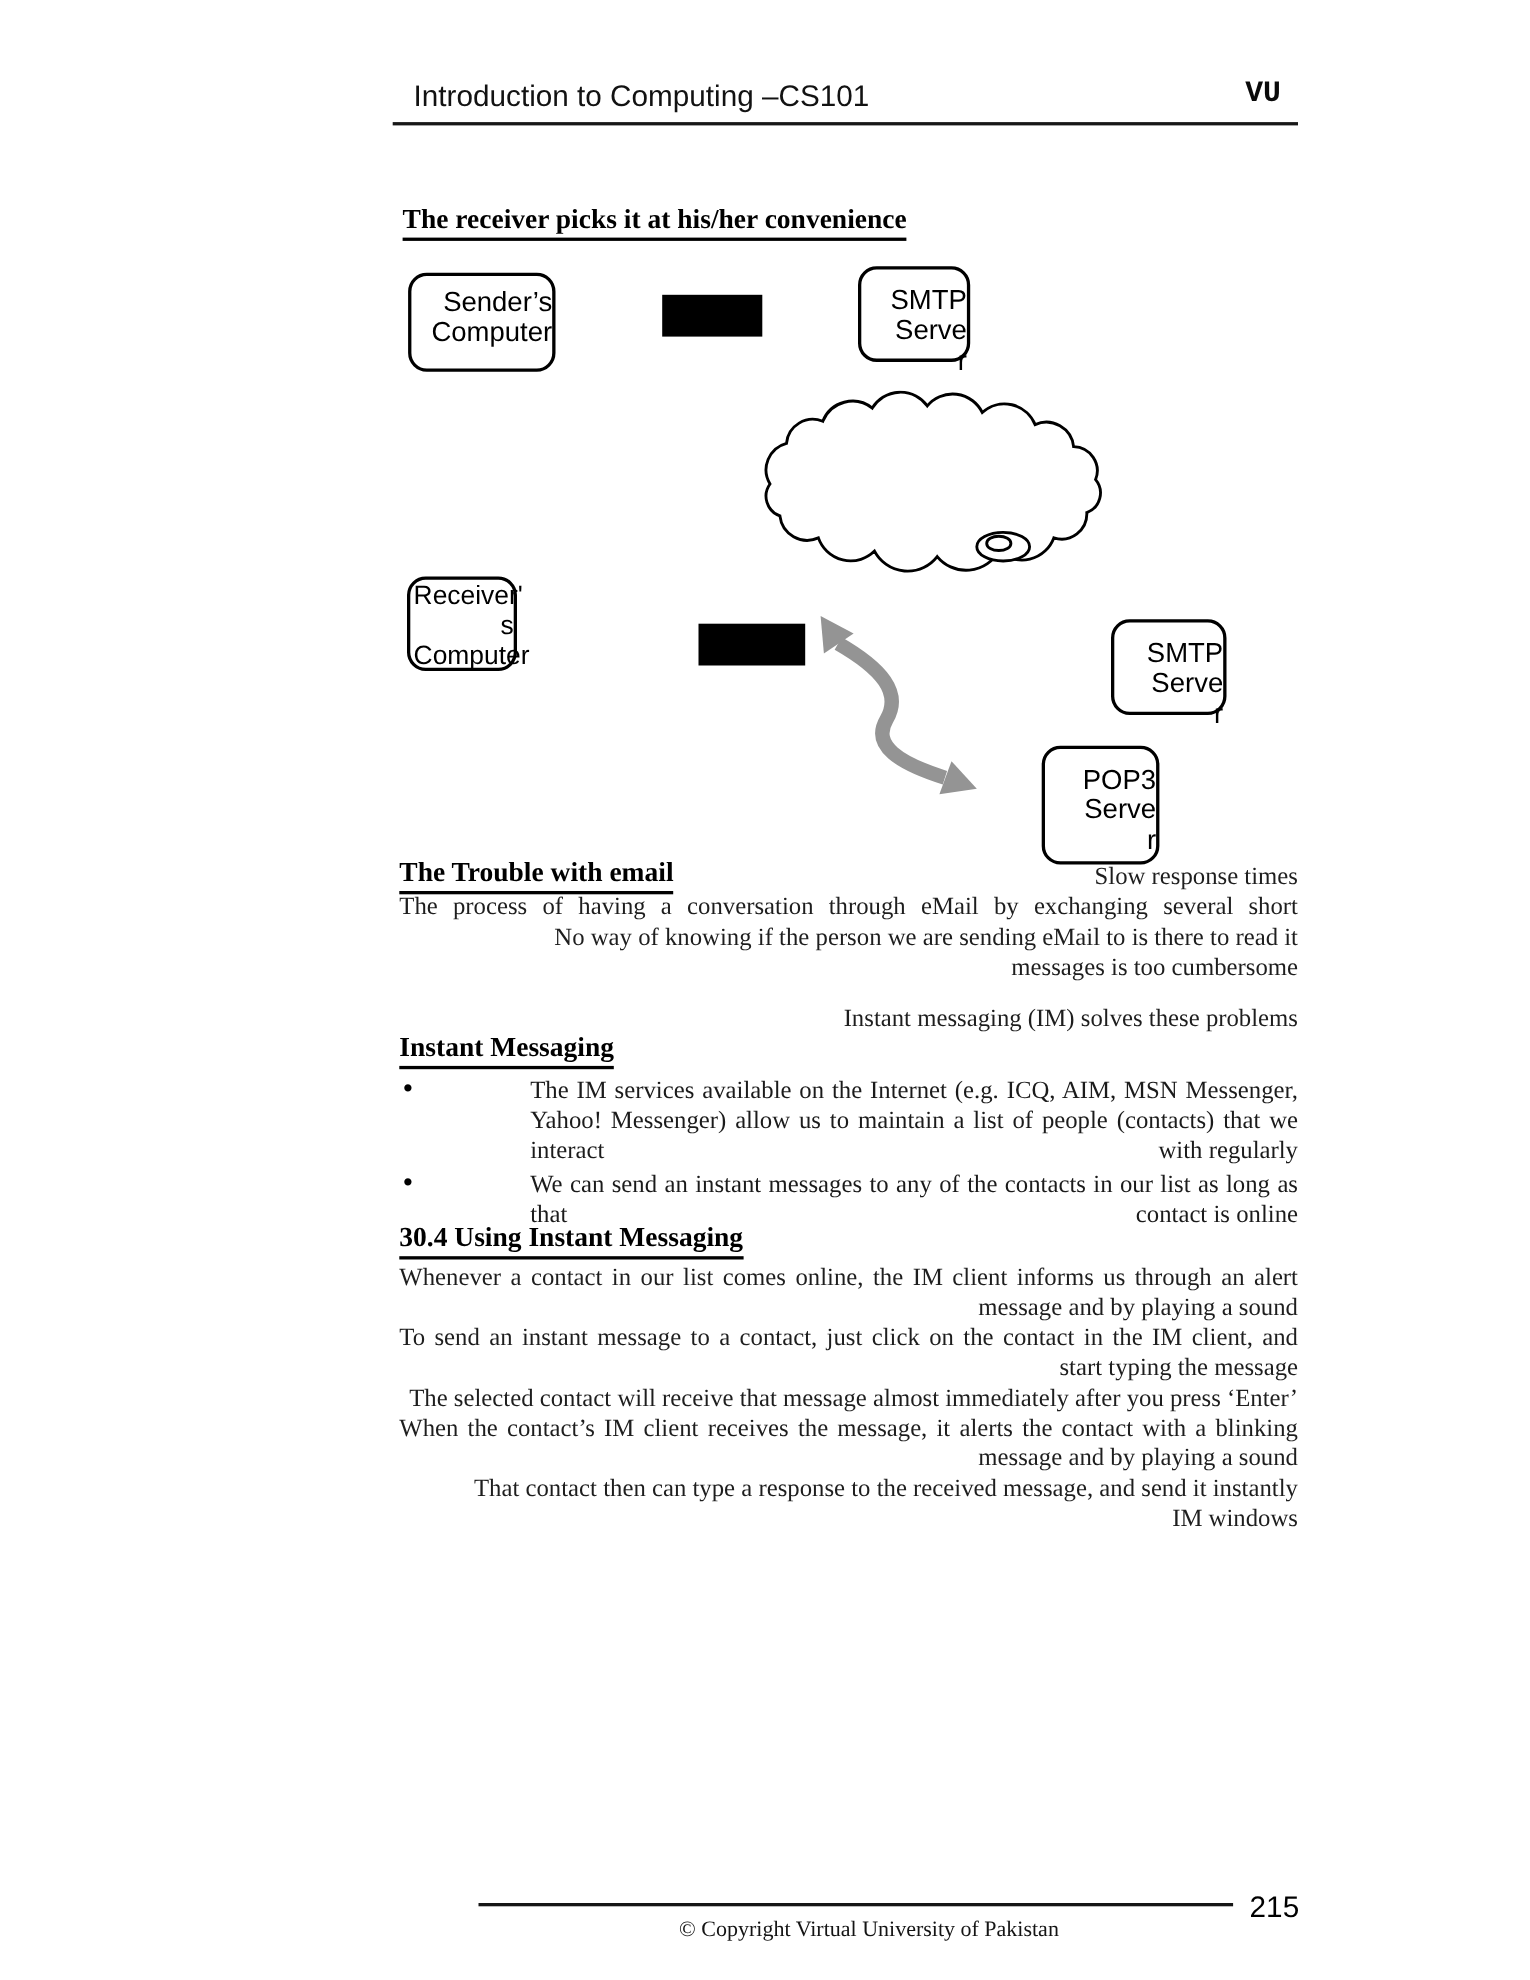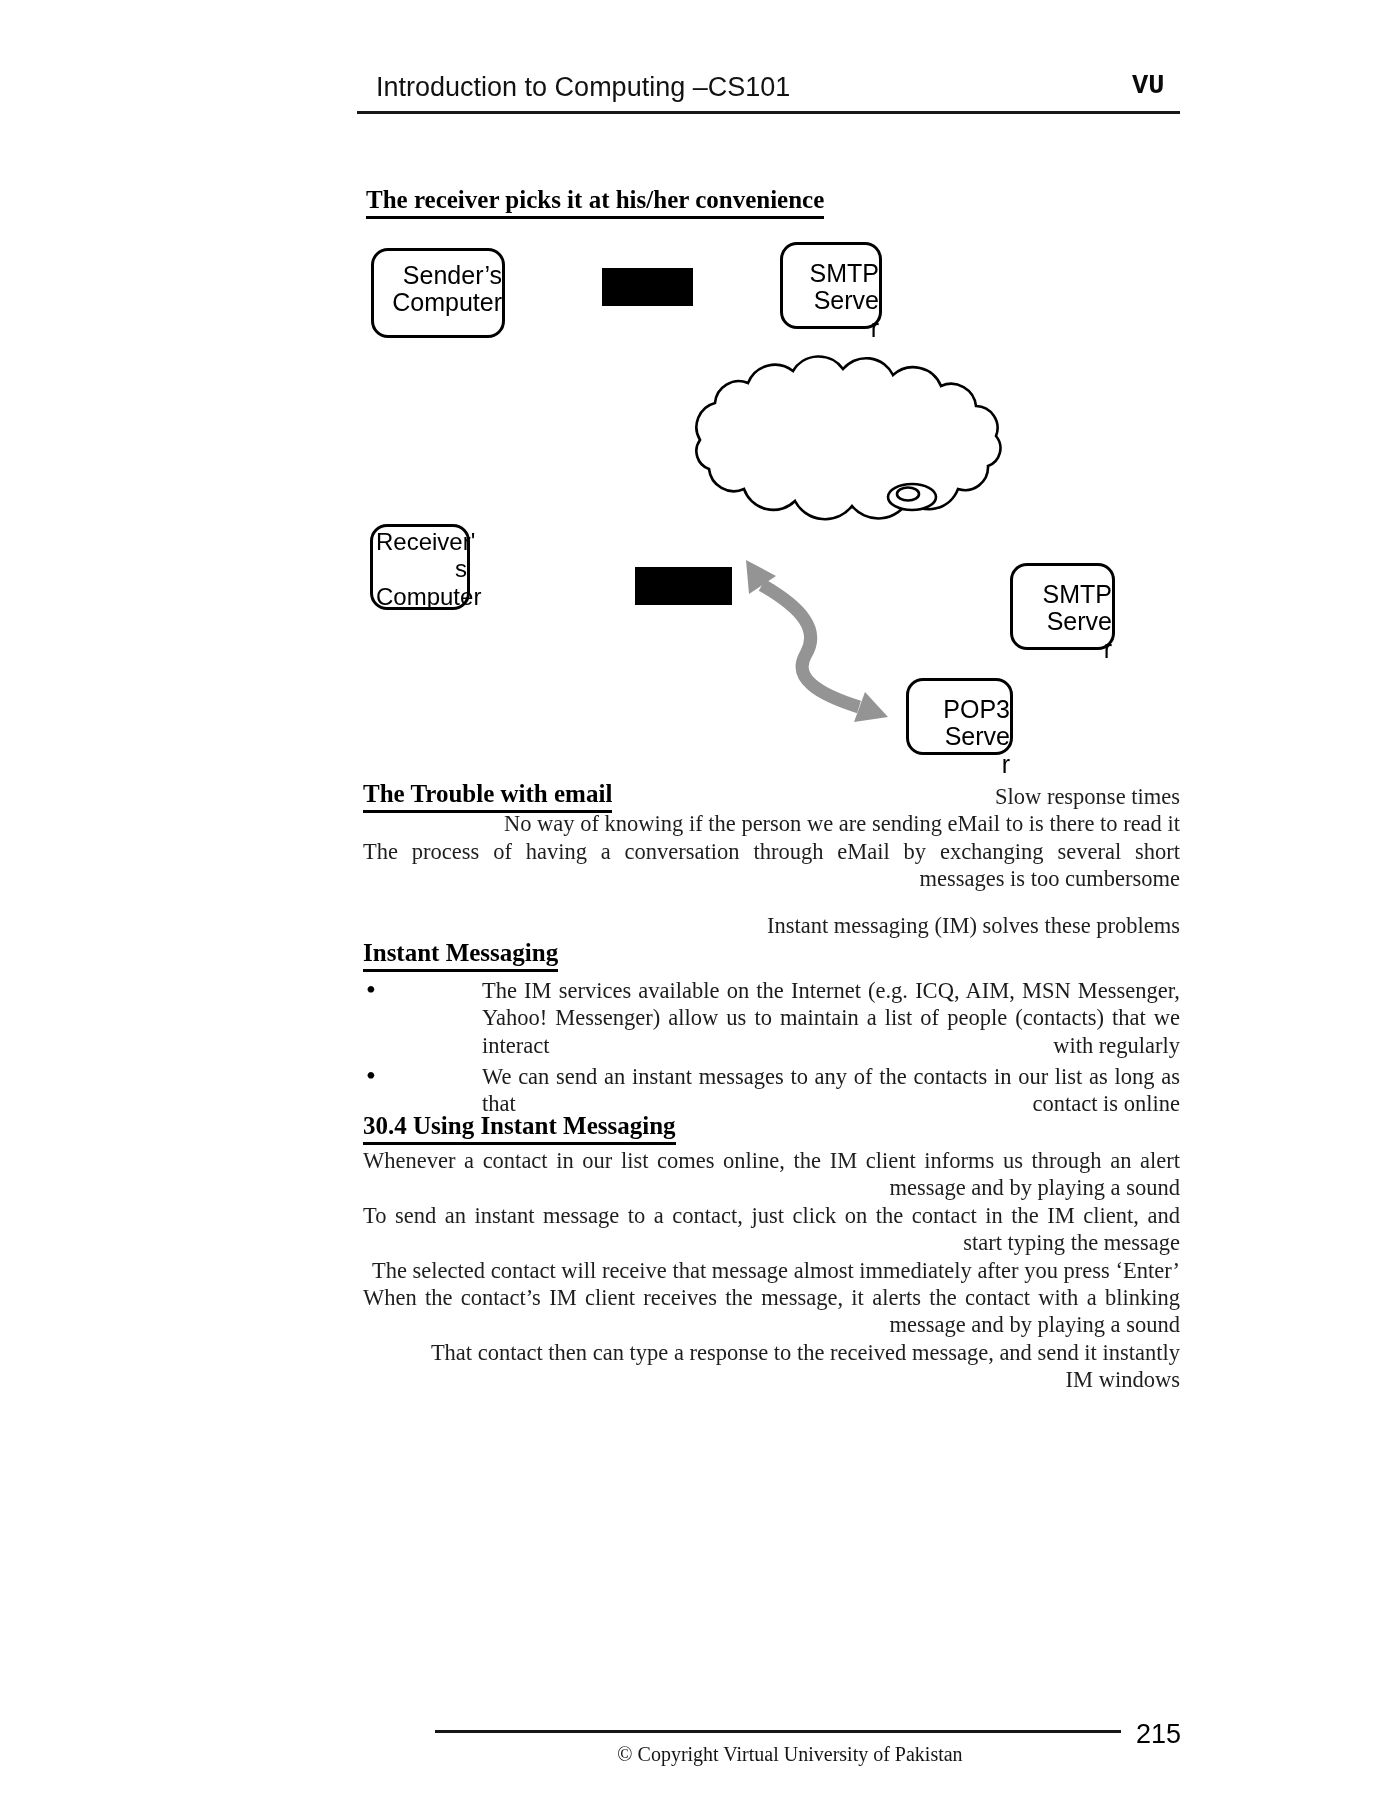--- a/index.html
+++ b/index.html
@@ -23,21 +23,21 @@
   #h4{left:363px;top:1112px;}
 
   
   .dbox{position:absolute;border:3px solid #000;border-radius:17px;background:#fff;
         font-family:"Liberation Sans","DejaVu Sans",sans-serif;color:#000;box-sizing:border-box;}
   #sender{left:371px;top:248px;width:134px;height:90px;padding:9px 0 0 13px;font-size:25px;line-height:31px;}
   #receiver{left:370px;top:524px;width:100px;height:86px;padding:1px 0 0 3px;font-size:24px;line-height:27px;}
   .srvbox{text-align:center;font-size:25px;line-height:27px;padding-top:15px;}
   #smtp1{left:780px;top:242px;width:102px;height:87px;}
   #smtp2{left:1010px;top:563px;width:105px;height:87px;}
-  #pop3{left:906px;top:678px;width:107px;height:77px;}
+  #pop3{left:947px;top:678px;width:107px;height:108px;}
   .blackrect{position:absolute;background:#000;}
   #rect1{left:602px;top:268px;width:91px;height:38px;}
   #rect2{left:635px;top:567px;width:97px;height:38px;}
   #diagram-svg{left:640px;top:355px;width:380px;height:380px;}
 
   
   .col{position:absolute;left:363px;width:817px;font-size:22.5px;line-height:27.4px;color:#1e1e1e;}
   .ln{height:27.4px;overflow:visible;text-align:right;}
   .j{text-align:justify;text-align-last:justify;}
   #p1{top:783px;}
@@ -121,22 +121,22 @@
     </div>
   <div class="dbox srvbox" id="pop3">
       <div class="ln">POP3</div>
       <div class="ln">Serve</div>
       <div class="ln">r</div>
     </div>
 
   <div class="abs heading" id="h2">The Trouble with email</div>
   <div class="col" id="p1">
       <div class="ln">Slow response times</div>
+      <div class="ln j">The process of having a conversation through eMail by exchanging several short</div>
       <div class="ln">No way of knowing if the person we are sending eMail to is there to read it</div>
-      <div class="ln j">The process of having a conversation through eMail by exchanging several short</div>
       <div class="ln">messages is too cumbersome</div>
     </div>
 
   <div class="col" id="p2">
     <div class="ln">Instant messaging (IM) solves these problems</div>
   </div>
 
   <div class="abs heading" id="h3">Instant Messaging</div>
 
   <div class="bullet" id="b1">

